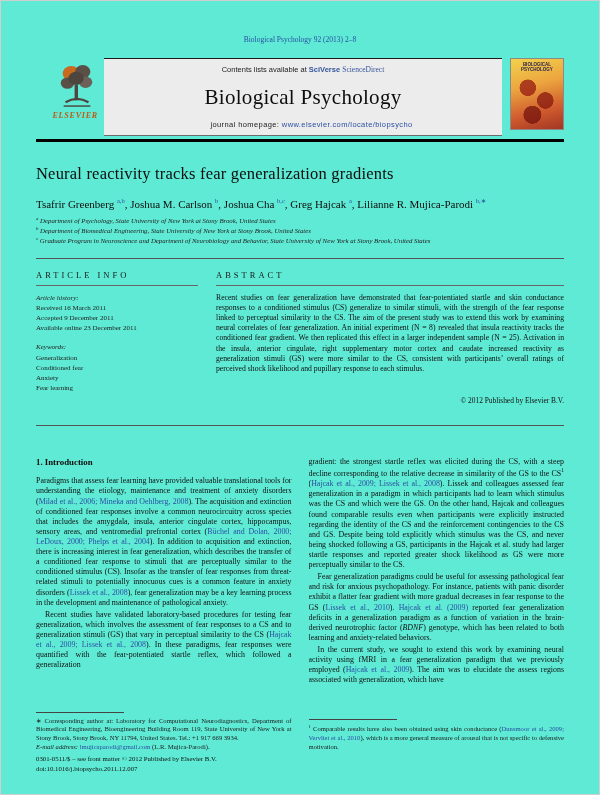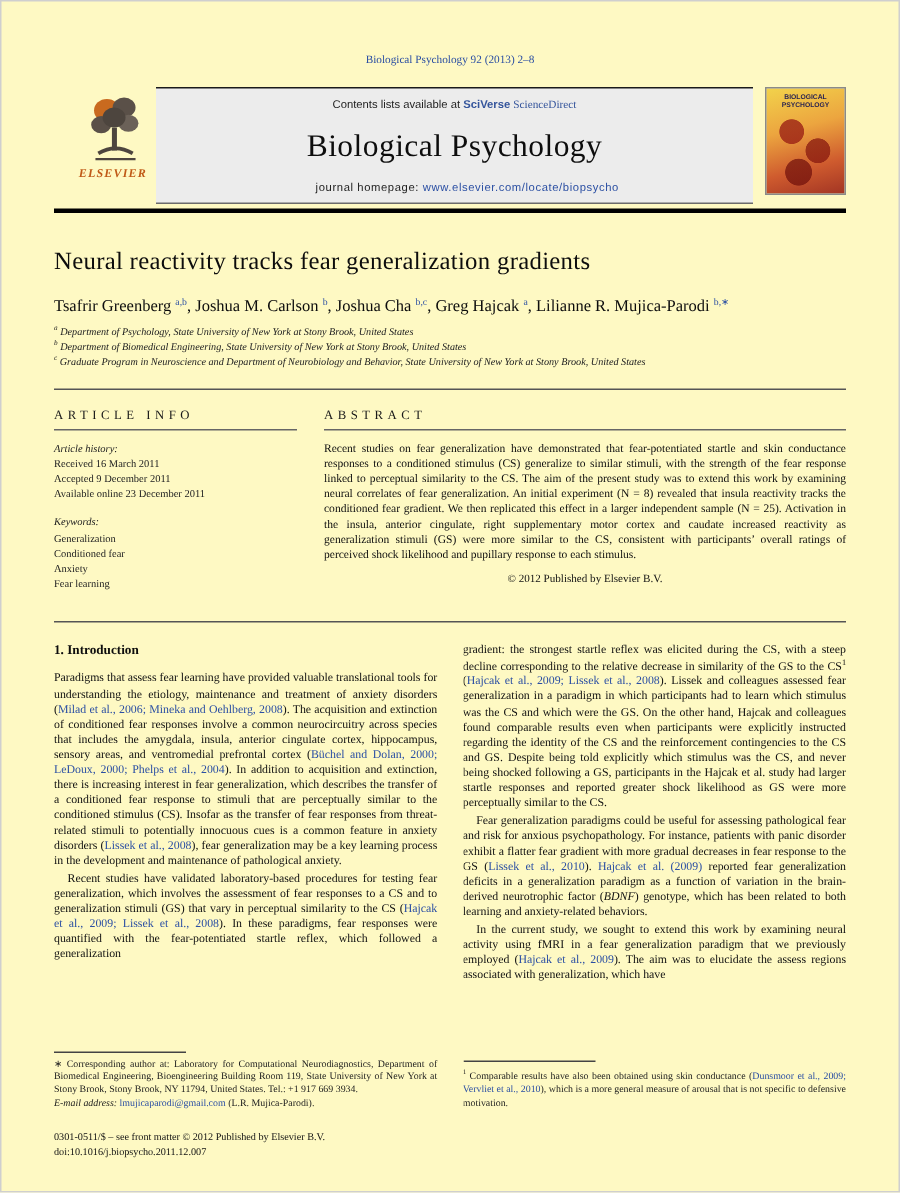--- a/index.html
+++ b/index.html
@@ -1,19 +1,19 @@
 <!DOCTYPE html>
 <html><head>
 <meta charset="utf-8">
 <style>
   * { margin:0; padding:0; box-sizing:border-box; }
   html,body { background:#e9e9e9; }
   body { font-family:"Liberation Serif", serif; }
   .page{
-    width:600px; height:795px; margin:0 auto; background:#fef9c3;
+    width:600px; height:795px; margin:0 auto; background:#5eead4;
     border:1px solid #cfcfcf; padding:34px 35px 0; position:relative; overflow:hidden;
     color:#111;
   }
   
   .jref{ text-align:center; font-size:7.5px; color:#2b4fa3; margin-bottom:14px; }
 
   
   .header{ display:flex; align-items:stretch; height:78px; }
   .logo{ width:62px; flex:none; display:flex; flex-direction:column; align-items:flex-end; padding-top:4px;font-style:italic; }
   .logo-text{ font-size:8px; font-weight:bold; color:#c05a17; letter-spacing:.8px; margin-top:1px; font-family:"Liberation Serif",serif; }
@@ -55,25 +55,25 @@
   
   .info-block{ display:flex; gap:18px; padding:11px 0 8px; }
   .info-col{ width:162px; flex:none; }
   .abs-col{ flex:1; }
   .col-head{ font-size:8.5px; letter-spacing:3px; color:#1a1a1a; }
   .col-head-rule{ height:1px; background:#666; margin:5px 0 7px; }
   .info-label{ font-size:7px; font-style:italic; line-height:1.5; color:#222; }
   .info-line{ font-size:7px; line-height:1.45; color:#222; }
   .kw-gap{ height:9px; }
   .abs-text{ font-size:7.7px; line-height:1.33; text-align:justify; color:#0f0f0f; }
-  .copyright{ font-size:7.4px; text-align:center; margin-top:6px; color:#111; }
+  .copyright{ font-size:7.4px; text-align:right; margin-top:22px; color:#111; }
 
   
   .body-cols{ display:flex; gap:17px; margin-top:13px; height:312px; }
-  .bcol{ flex:1; display:flex; flex-direction:column; overflow:hidden; }
+  .bcol{ flex:1; display:flex; flex-direction:column; overflow:hidden;margin-top:18px; }
   .sec-head{ font-size:8.8px; font-weight:bold; margin-bottom:9px; color:#0d0d0d; }
   .body-para{ font-size:7.9px; line-height:1.28; text-align:justify; color:#101010; }
   .body-para + .body-para{ margin-top:2px; }
   .body-para.indent{ text-indent:9px; }
   .body-para sup{ font-size:5.5px; }
   .it{ font-style:italic; }
 
   
   .fnote{ margin-top:auto; padding-top:6px; }
   .fnote-sep{ width:88px; height:1px; background:#444; margin-bottom:4px; }

